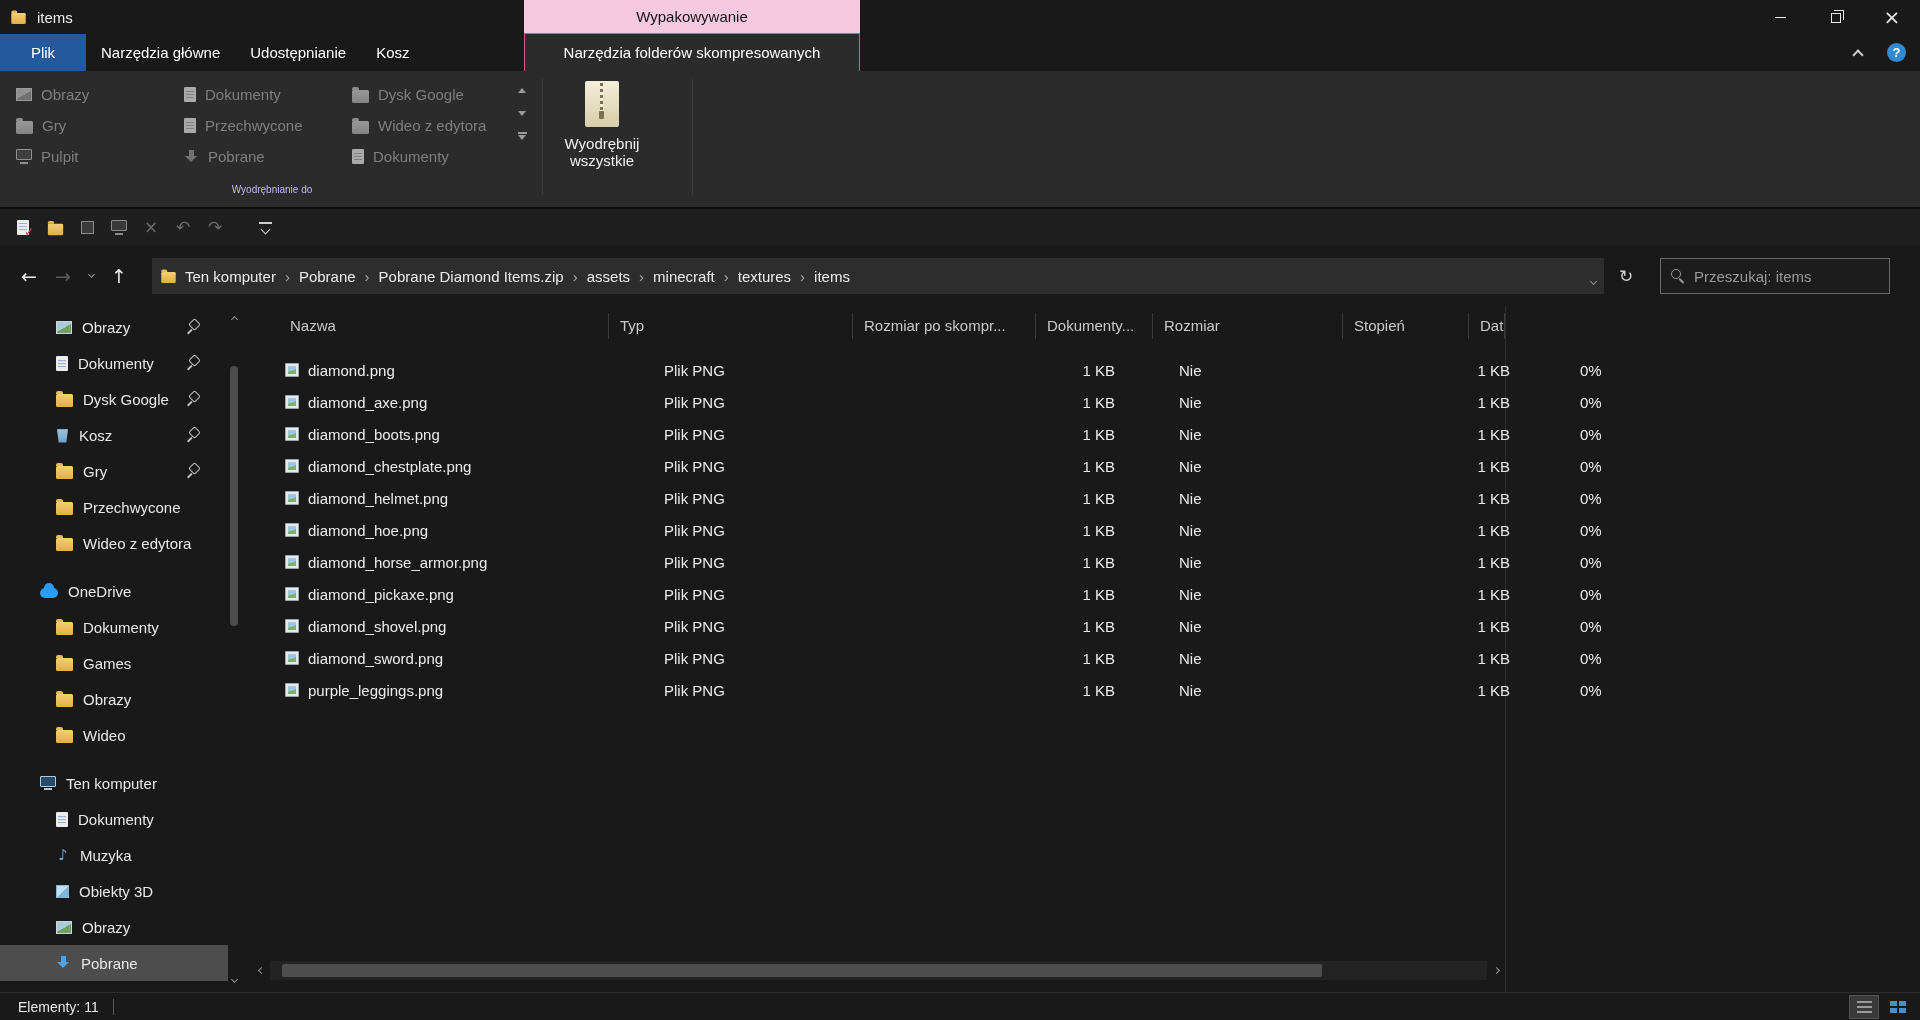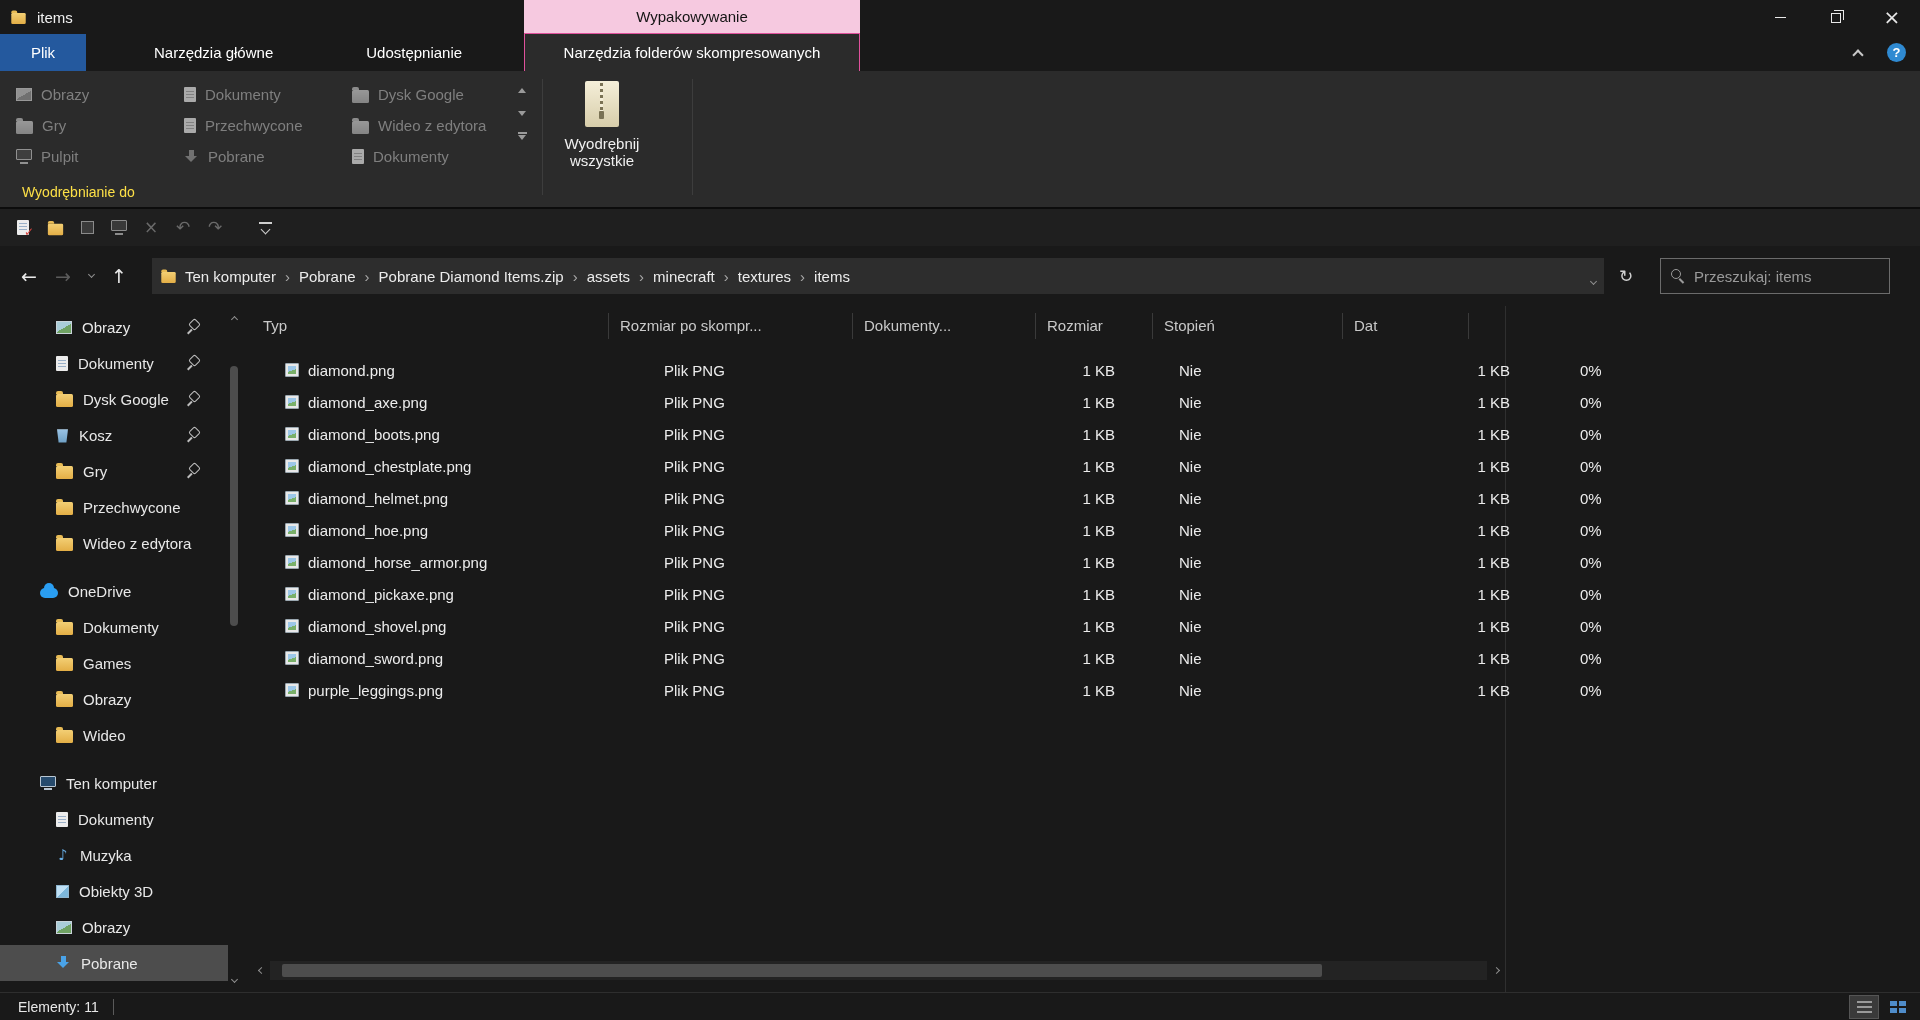--- a/index.html
+++ b/index.html
@@ -14,41 +14,41 @@
   .window-controls { position:absolute; right:0; top:0; display:flex; }
   .wc { width:56px; height:34px; display:flex; align-items:center; justify-content:center; }
   .wc-min { width:11px; height:1px; background:#e8e8e8; }
   .wc-restore { position:relative; width:10px; height:10px; border:1px solid #e8e8e8; margin-top:2px; }
   .wc-restore::before { content:""; position:absolute; top:-4px; left:2px; width:9px; height:9px; border-top:1px solid #e8e8e8; border-right:1px solid #e8e8e8; }
   .wc-close-glyph { font-size:20px; line-height:1; color:#e8e8e8; font-family:"DejaVu Sans",sans-serif; }
 
   .contextual-header { position:absolute; left:524px; top:0; width:336px; height:34px; background:#f6c9e0; border-bottom:1px solid #e0519c; color:#141414; display:flex; align-items:center; justify-content:center; z-index:6; font-size:15px; }
 
   
-  .tabrow { position:absolute; top:34px; left:0; right:0; height:37px; background:#191919; display:flex; align-items:stretch;gap:43px; }
-  .tab { display:flex; align-items:center; padding:0 25px; color:#fff; font-size:15px; }
+  .tabrow { position:absolute; top:34px; left:0; right:0; height:37px; background:#191919; display:flex; align-items:stretch; }
+  .tab { display:flex; align-items:center; padding:0 15px; color:#fff; font-size:15px; }
   .tab-file { background:#24599e; width:86px; justify-content:center; padding:0; }
   .tab-contextual { position:absolute; left:524px; top:0; width:336px; height:37px; justify-content:center; background:#2b2b2b; border-left:1px solid #e0519c; border-right:1px solid #e0519c; padding:0;text-align:right; }
   .tabrow-right { position:absolute; right:14px; top:0; height:37px; display:flex; align-items:center; gap:18px; }
   .ribbon-collapse { width:22px; height:22px; display:flex; align-items:center; justify-content:center; }
   .help-btn { width:19px; height:19px; border-radius:50%; background:#2f8ad2; color:#fff; font-size:13px; font-weight:bold; display:flex; align-items:center; justify-content:center; }
 
   
   .ribbon { position:absolute; top:71px; left:0; right:0; height:137px; background:#2b2b2b; border-bottom:1px solid #0c0c0c; }
   .dest-grid { position:absolute; left:8px; top:8px; display:grid; grid-template-columns:168px 168px 168px; grid-auto-rows:31px; }
   .dest-item { display:flex; align-items:center; gap:9px; padding:0 8px; color:#7f7f7f; font-size:15px; white-space:nowrap; overflow:hidden; }
   .gray { filter:grayscale(1) brightness(1.05) opacity(.62); }
   .dest-scroll { position:absolute; left:514px; top:12px; display:flex; flex-direction:column; gap:9px; }
   .dest-scroll-btn { width:16px; height:14px; display:flex; align-items:center; justify-content:center; }
   .tri-up { width:0; height:0; border-left:4px solid transparent; border-right:4px solid transparent; border-bottom:5px solid #9a9a9a; }
   .tri-down { width:0; height:0; border-left:4px solid transparent; border-right:4px solid transparent; border-top:5px solid #9a9a9a; }
   .more-line { position:relative; width:9px; height:8px; }
   .more-line::before { content:""; position:absolute; top:0; left:0; right:0; height:1.5px; background:#9a9a9a; }
   .more-line::after { content:""; position:absolute; left:0.5px; top:3px; width:0; height:0; border-left:4px solid transparent; border-right:4px solid transparent; border-top:5px solid #9a9a9a; }
-  .group-label { position:absolute; left:22px; top:113px; width:500px; color:#fde047; font-size:14px; }
+  .group-label { position:absolute; left:22px; top:113px; width:500px; text-align:center; color:#c4b5fd; font-size:10px; }
   .ribbon-sep { position:absolute; top:8px; bottom:12px; width:1px; background:#3d3d3d; }
   .sep-1 { left:542px; } .sep-2 { left:692px; }
   .extract-all-btn { position:absolute; left:551px; top:4px; width:102px; height:130px; display:flex; flex-direction:column; align-items:center; padding-top:6px; }
   .extract-all-label { margin-top:8px; text-align:center; font-size:15px; line-height:17px; color:#f0f0f0; }
   .ic-zip { position:relative; width:34px; height:46px; background:linear-gradient(#f5efd9,#d7cdaa); border-radius:2px; }
   .ic-zip::before { content:""; position:absolute; left:15px; top:2px; width:3px; height:28px; background:repeating-linear-gradient(180deg,#7a7254 0 3px,#f5efd9 3px 6px); }
   .ic-zip::after { content:""; position:absolute; left:14px; top:30px; width:5px; height:8px; background:#7a7254; border-radius:1px; }
 
   
   .qat-row { position:absolute; top:208px; left:0; right:0; height:38px; background:#1f1f1f; border-top:1px solid #0c0c0c; display:flex; align-items:center; gap:6px; padding-left:10px; }
@@ -426,20 +426,21 @@
           <span class="chev up sm"></span>
         </div>
       <div class="sb-thumb"></div>
       <div class="sb-arrow bottom">
           <span class="chev down sm"></span>
         </div>
     </div>
 
     <div class="filepane">
       <div class="list-header">
+        <div class="hcell name"><span class="sort-chev chev up sm"></span><span>Nazwa</span></div>
         <div class="hcell"><span>Typ</span></div>
         <div class="hcell"><span>Rozmiar po skompr...</span></div>
         <div class="hcell"><span>Dokumenty...</span></div>
         <div class="hcell"><span>Rozmiar</span></div>
         <div class="hcell"><span>Stopień</span></div>
         <div class="hcell"><span>Dat</span></div>
       </div>
 
       <div class="rows">
         <div class="file-row">

